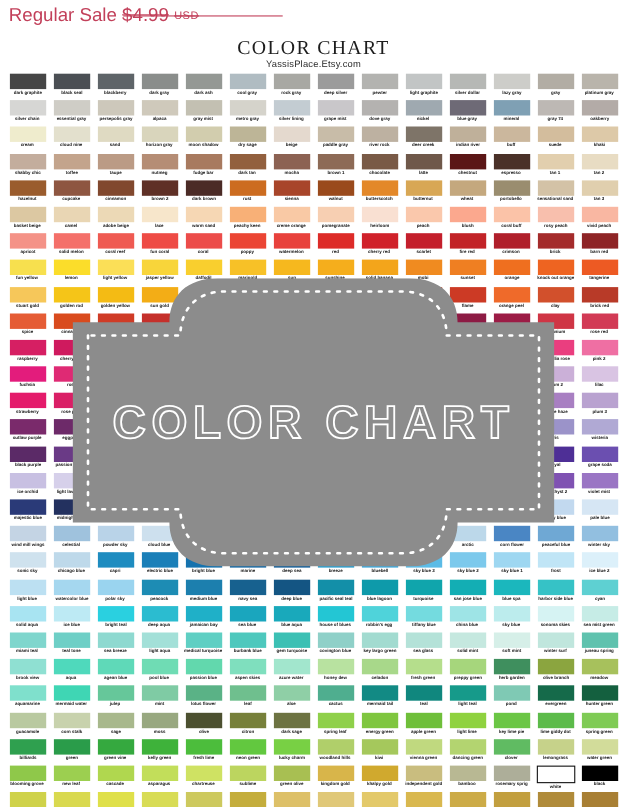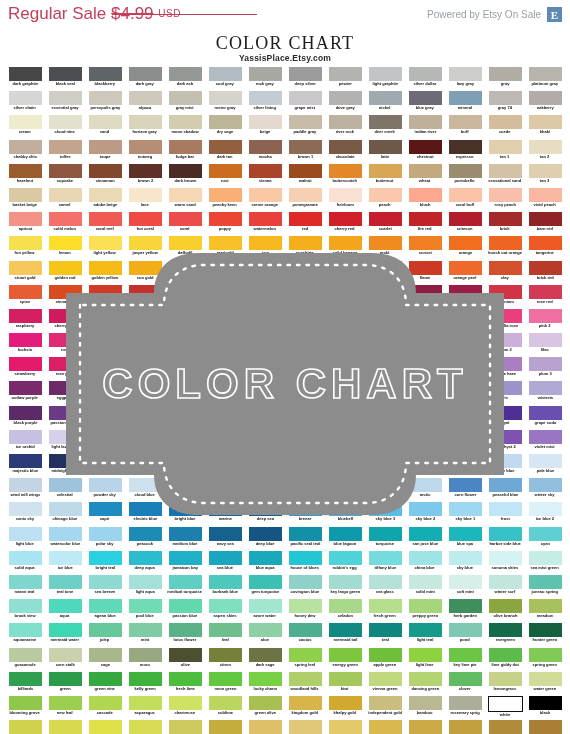--- a/index.html
+++ b/index.html
@@ -36,21 +36,21 @@
     justify-content:center;font-family:"Liberation Serif",serif;
   }
 
   
   #chart-head{text-align:center;margin-top:3px;}
   #chart-title{
     font-family:"Liberation Serif","DejaVu Serif",serif;
     font-size:18px;letter-spacing:1.2px;color:#1d1d1d;line-height:20px;
   }
   #chart-subtitle{
-    font-size:8.5px;color:#2a2a2a;font-weight:bold;letter-spacing:.2px;
+    font-size:8.5px;color:#2a2a2a;font-weight:normal;letter-spacing:.2px;
     line-height:11px;
   }
 
   
   #swatch-grid{
     position:absolute;left:5px;top:66px;width:560px;
     display:grid;grid-template-columns:repeat(14,40px);
     column-gap:0;row-gap:0;
   }
   .swatch-cell{
@@ -83,24 +83,20 @@
 </head>
 <body>
 
 <div id="etsy-bar">
   <div id="price-group">
     <span id="price-regular-label">Regular Sale</span>
     <span id="price-amount">$4.99</span>
     <span id="price-currency">USD</span>
   </div>
   <div id="price-strike-line"></div>
-  <div id="powered-group">
-    <span id="powered-label">Powered by Etsy On Sale</span>
-    <span id="etsy-badge">E</span>
-  </div>
 </div>
 
 <div id="chart-head">
   <div id="chart-title">COLOR CHART</div>
   <div id="chart-subtitle">YassisPlace.Etsy.com</div>
 </div>
 
 <div id="swatch-grid">
     <div class="swatch-cell">
       <div class="swatch-chip" style="background: rgb(70, 70, 70);"></div>

